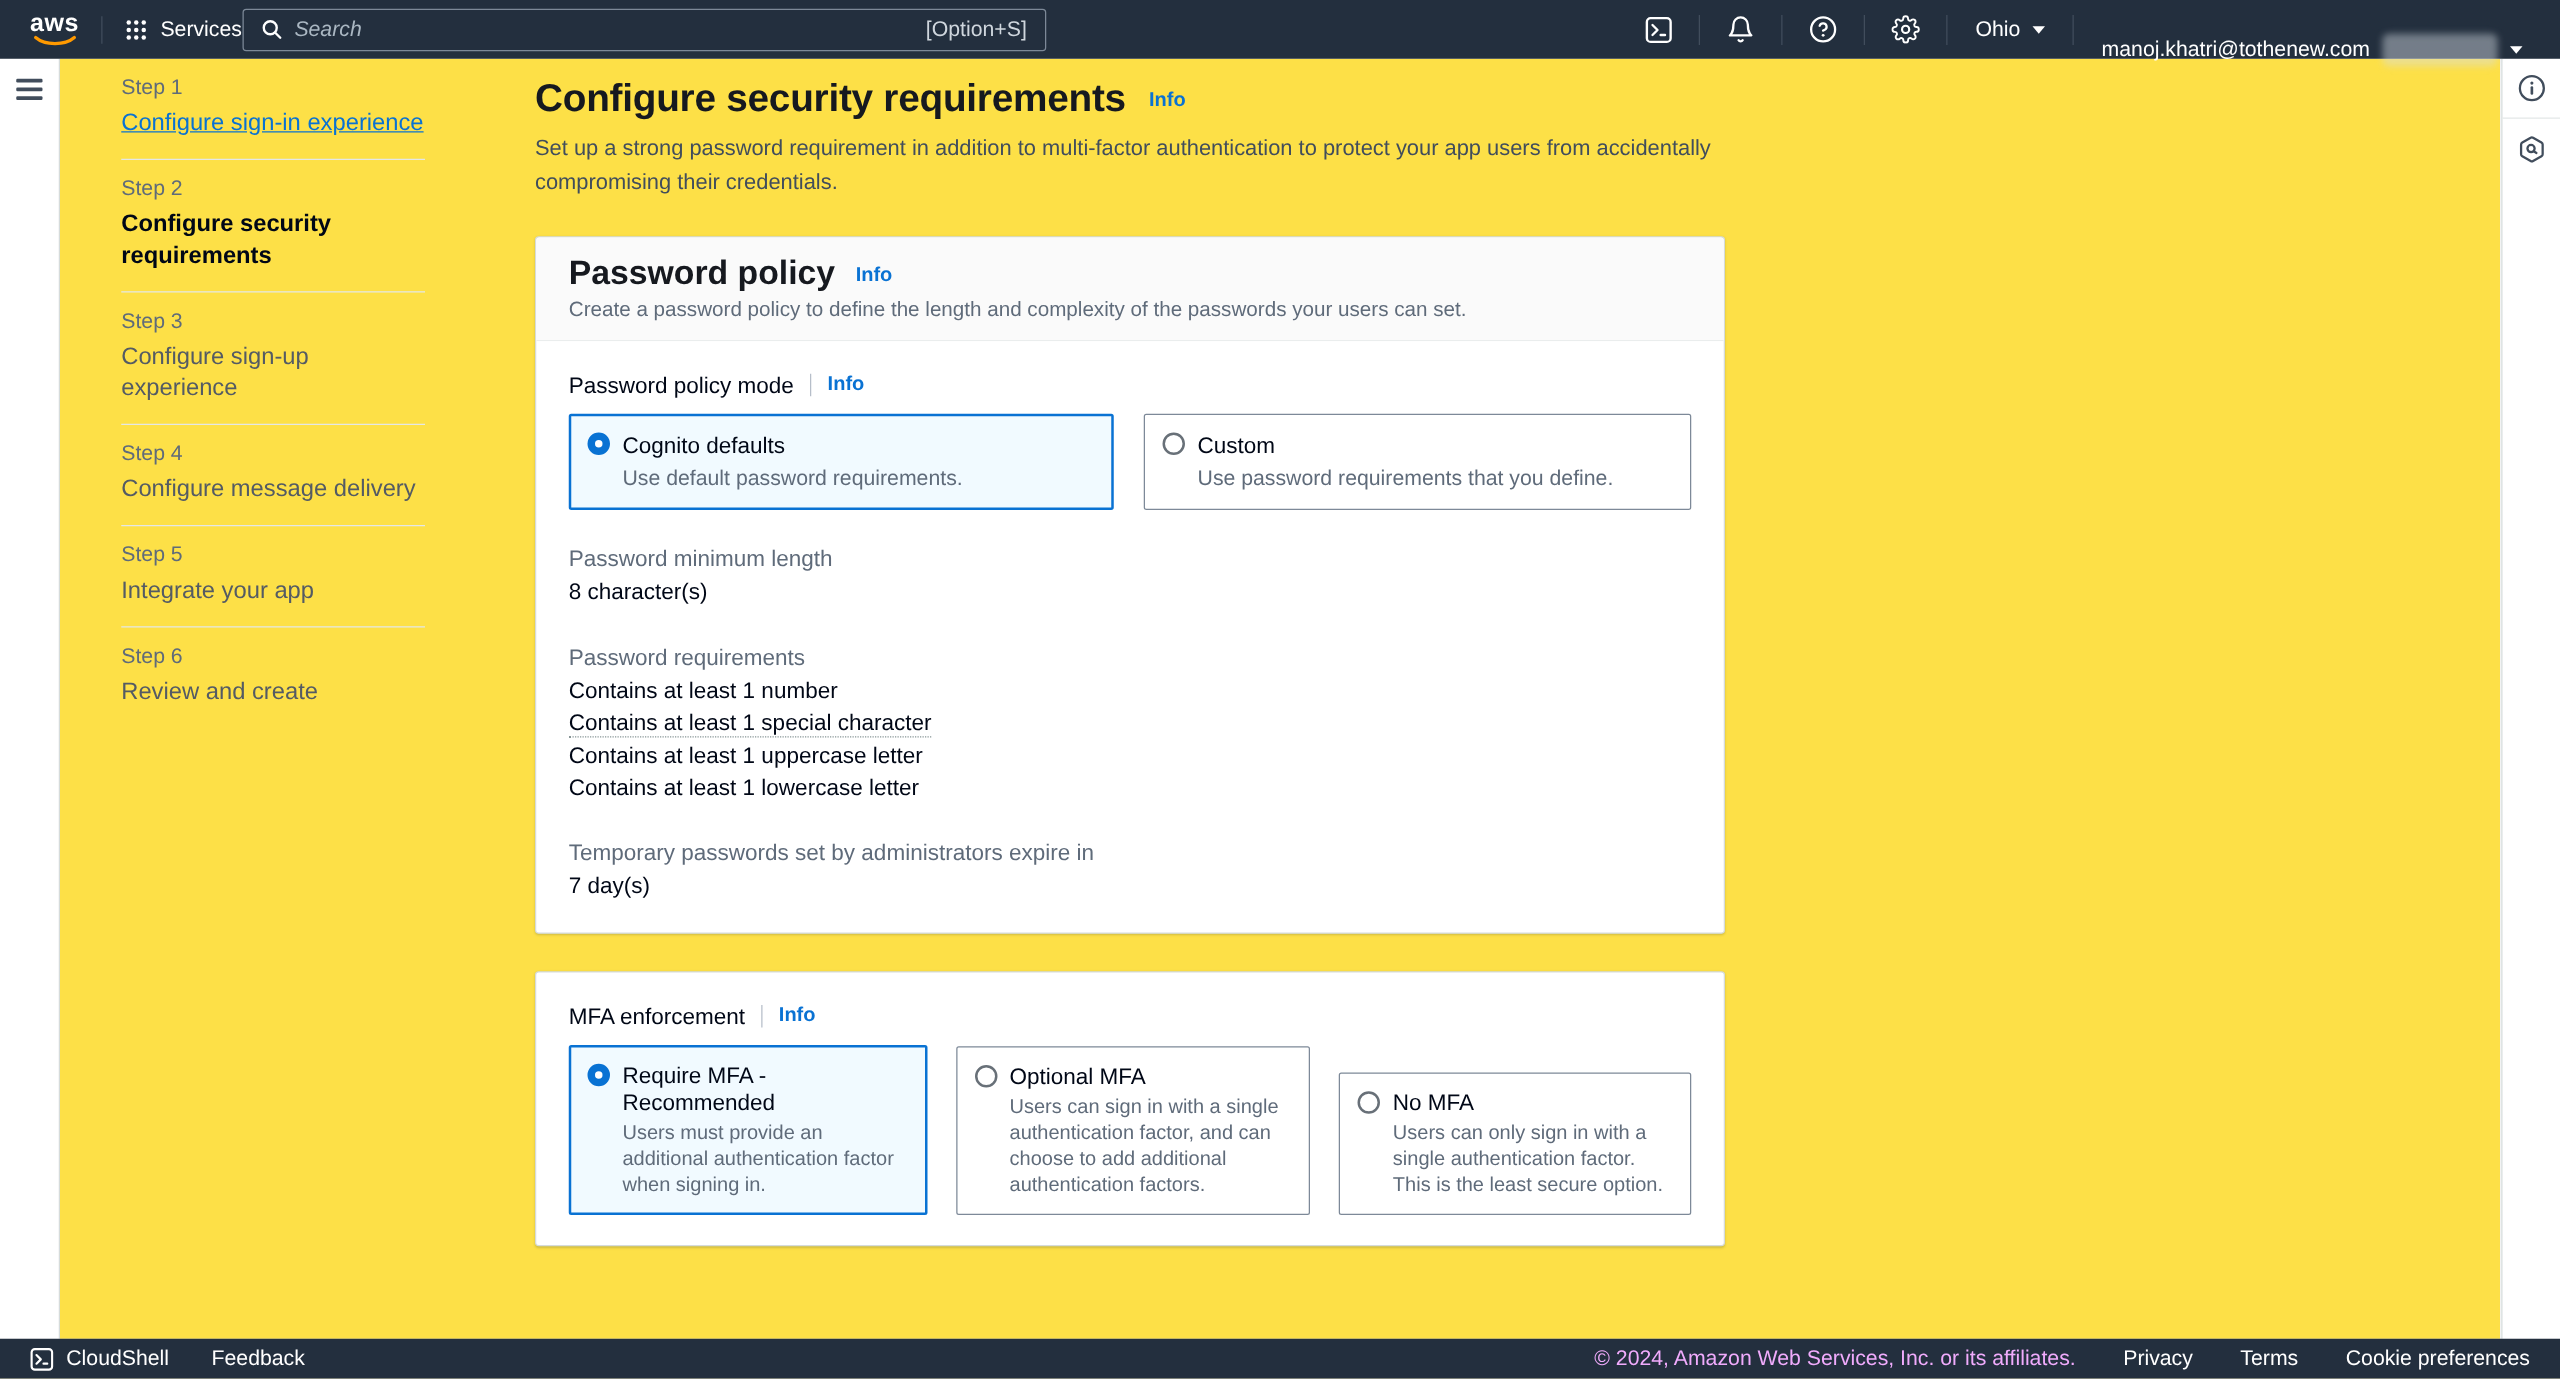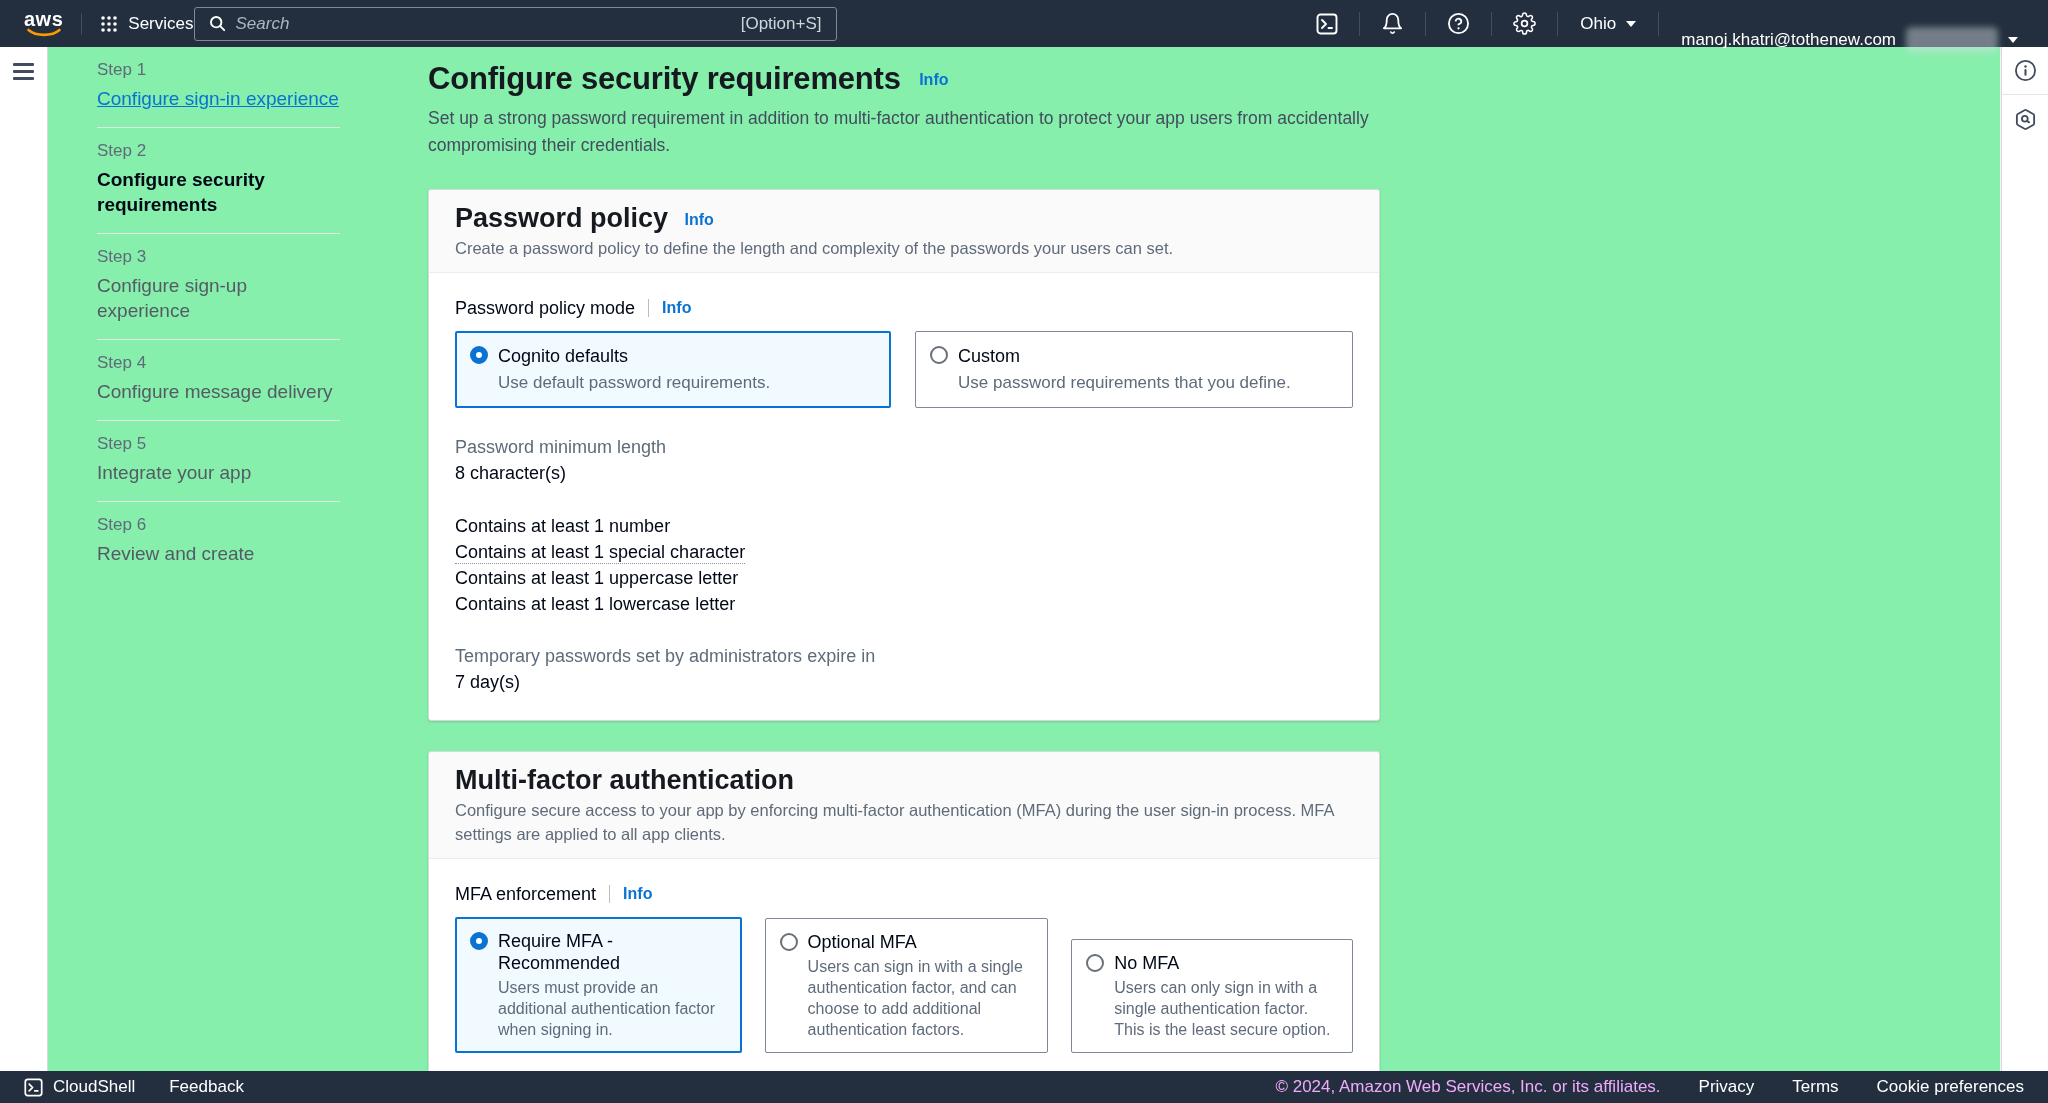--- a/index.html
+++ b/index.html
@@ -44,21 +44,21 @@
 
   
   .tools {
     position:absolute; top:47px; bottom:32px; right:0; width:47px;
     background:#fff; border-left:1px solid #d5dbdb; z-index:20; display:flex; flex-direction:column;
   }
   .tools .cell { height:48px; display:flex; align-items:center; justify-content:center; cursor:pointer; background:none; border:none; color:#414d5c; }
   .tools .cell:first-child { border-bottom:1px solid #e4e7e7; }
 
   
-  .content { position:absolute; left:48px; right:48px; top:47px; bottom:32px; background:#86efac; overflow:hidden; }
+  .content { position:absolute; left:48px; right:48px; top:47px; bottom:32px; background:#fde047; overflow:hidden; }
 
   
   .steps { position:absolute; left:49px; top:0; width:243px; }
   .step { padding:12px 0 16px; border-bottom:1px solid #e4e7e7; }
   .step:last-child { border-bottom:none; }
   .step-label { font-size:17px; line-height:22px; color:#5f6b7a; }
   .step-title { font-size:19px; line-height:25px; margin-top:5px; color:#545b64; }
   .step-title.link { color:#0972d3; text-decoration:underline; cursor:pointer; }
   .step-title.current { color:#000716; font-weight:700; }
 
@@ -268,38 +268,35 @@
             </div>
           </div>
         </div>
 
         <div class="kv">
           <div class="kv-label">Password minimum length</div>
           <div class="kv-value">8 character(s)</div>
         </div>
 
         <div class="kv">
+          <div class="kv-label">Password requirements</div>
           <div class="req-item">Contains at least 1 number</div>
           <div class="req-item"><span class="u-dotted">Contains at least 1 special character</span></div>
           <div class="req-item">Contains at least 1 uppercase letter</div>
           <div class="req-item">Contains at least 1 lowercase letter</div>
         </div>
 
         <div class="kv">
           <div class="kv-label">Temporary passwords set by administrators expire in</div>
           <div class="kv-value">7 day(s)</div>
         </div>
       </div>
     </section>
 
     <section class="card">
-      <div class="card-header">
-        <h2 class="card-title">Multi-factor authentication</h2>
-        <p class="card-desc">Configure secure access to your app by enforcing multi-factor authentication (MFA) during the user sign-in process. MFA settings are applied to all app clients.</p>
-      </div>
       <div class="card-body">
         <div class="label-row">
           <span>MFA enforcement</span>
           <span class="label-vsep"></span>
           <a class="info-link">Info</a>
         </div>
         <div class="tiles tiles-3">
           <div class="tile selected tile-1">
             <span class="radio"></span>
             <div>

